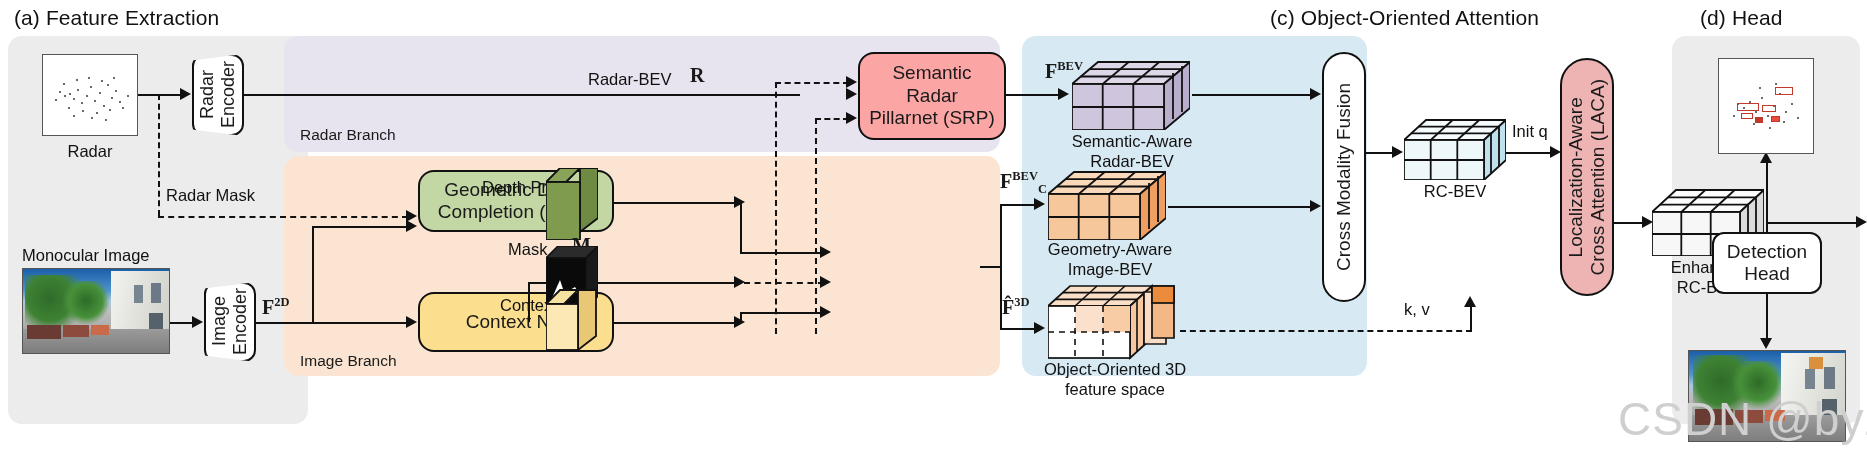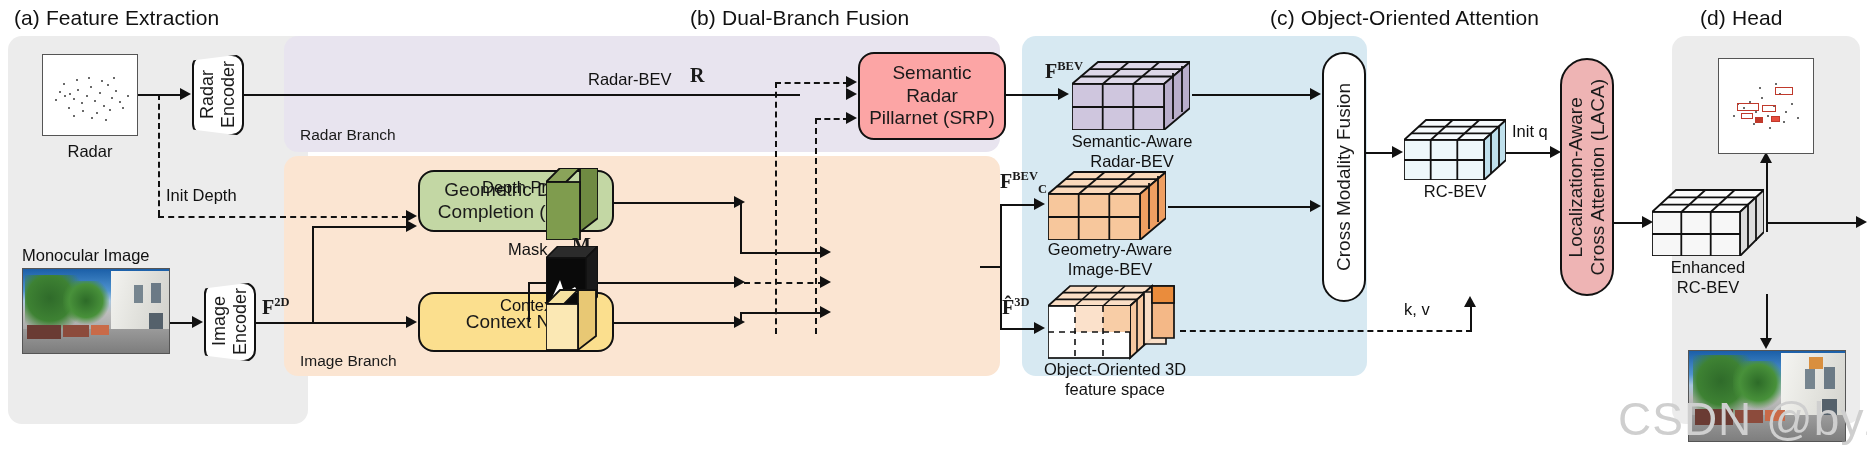--- a/index.html
+++ b/index.html
@@ -149,21 +149,20 @@
     white-space:nowrap;
     font-family:"Liberation Sans",sans-serif;
   }
 </style>
 </head>
 <body>
 
 <div id="root">
 
   <div class="abs sec-title" style="left:14px;top:6px;">(a) Feature Extraction</div>
-  <div class="abs sec-title" style="left:690px;top:6px;">(b) Dual-Branch Fusion</div>
   <div class="abs sec-title" style="left:1270px;top:6px;">(c) Object-Oriented Attention</div>
   <div class="abs sec-title" style="left:1700px;top:6px;">(d) Head</div>
 
   <div class="panel panel-gray" style="left:8px;top:36px;width:300px;height:388px;"></div>
   <div class="panel panel-purple" style="left:284px;top:36px;width:716px;height:116px;"></div>
   <div class="panel panel-orange" style="left:284px;top:156px;width:716px;height:220px;"></div>
   <div class="panel panel-blue" style="left:1022px;top:36px;width:345px;height:340px;"></div>
   <div class="panel panel-gray" style="left:1672px;top:36px;width:188px;height:388px;"></div>
 
   <div class="panel-label" style="left:300px;top:126px;">Radar Branch</div>
@@ -209,21 +208,21 @@
   <div class="trap" style="left:192px;top:54px;width:52px;height:82px;">
     <span>Radar
 Encoder</span>
   </div>
 
   <div class="ln lnh" style="left:244px;top:94px;width:556px;"></div>
 
   <div class="dv" style="left:158px;top:94px;height:122px;"></div>
   <div class="dh" style="left:158px;top:216px;width:250px;"></div>
   <div class="arrow ar-r" style="left:406px;top:210px;"></div>
-  <div class="elab" style="left:166px;top:186px;">Init Depth</div>
+  <div class="elab" style="left:166px;top:186px;">Radar Mask</div>
 
   <div class="cap" style="left:22px;top:246px;width:160px;text-align:left;">Monocular Image</div>
   <div class="thumb" style="left:22px;top:268px;width:148px;height:86px;">
     <div class="street"></div>
     <div class="abs" style="left:2px;top:6px;width:62px;height:58px;background:radial-gradient(circle at 40% 40%,#2f6b2a 0%,#3e8233 45%,rgba(62,130,51,0) 70%);"></div>
     <div class="abs" style="left:40px;top:12px;width:46px;height:44px;background:radial-gradient(circle at 50% 45%,#2d6b28 0%,#48913a 50%,rgba(72,145,58,0) 72%);"></div>
     <div class="abs" style="right:0;top:2px;width:58px;height:68px;background:linear-gradient(105deg,#f3f3f0 0%,#e3e3de 45%,#cfcfca 100%);"></div>
     <div class="abs" style="right:8px;top:14px;width:10px;height:20px;background:#6b7a86;"></div>
     <div class="abs" style="right:26px;top:16px;width:9px;height:18px;background:#76858f;"></div>
     <div class="abs" style="right:6px;top:44px;width:14px;height:26px;background:#55616b;"></div>
@@ -499,20 +498,24 @@
         <line x1="104" y1="9" x2="104" y2="53" fill="none"></line>
       </g>
     </svg>
   </div>
   <div class="cap" style="left:1646px;top:258px;width:124px;">Enhanced
 RC-BEV</div>
 
   <div class="ln lnh" style="left:1766px;top:222px;width:96px;"></div>
   <div class="arrow ar-r" style="left:1856px;top:216px;"></div>
 
+  <div class="box box-plain" style="left:1712px;top:232px;width:110px;height:62px;">
+    <span>Detection
+Head</span>
+  </div>
 
   <div class="ln lnv" style="left:1766px;top:160px;height:72px;"></div>
   <div class="arrow ar-u" style="left:1760px;top:152px;"></div>
 
   <div class="thumb" style="left:1718px;top:58px;width:96px;height:96px;">
     <div class="radar-pt" style="left:18px;top:44px;width:2px;height:2px;"></div>
     <div class="radar-pt" style="left:24px;top:48px;width:2px;height:2px;"></div>
     <div class="radar-pt" style="left:30px;top:42px;width:2px;height:2px;"></div>
     <div class="radar-pt" style="left:36px;top:52px;width:2px;height:2px;"></div>
     <div class="radar-pt" style="left:42px;top:38px;width:2px;height:2px;"></div>

